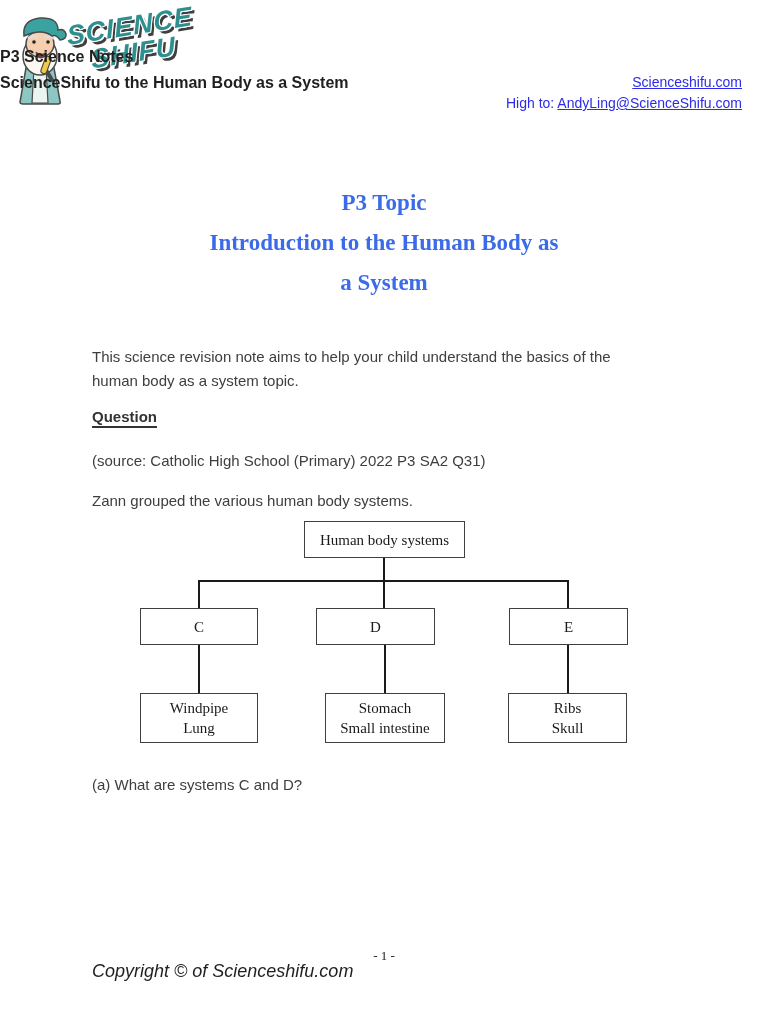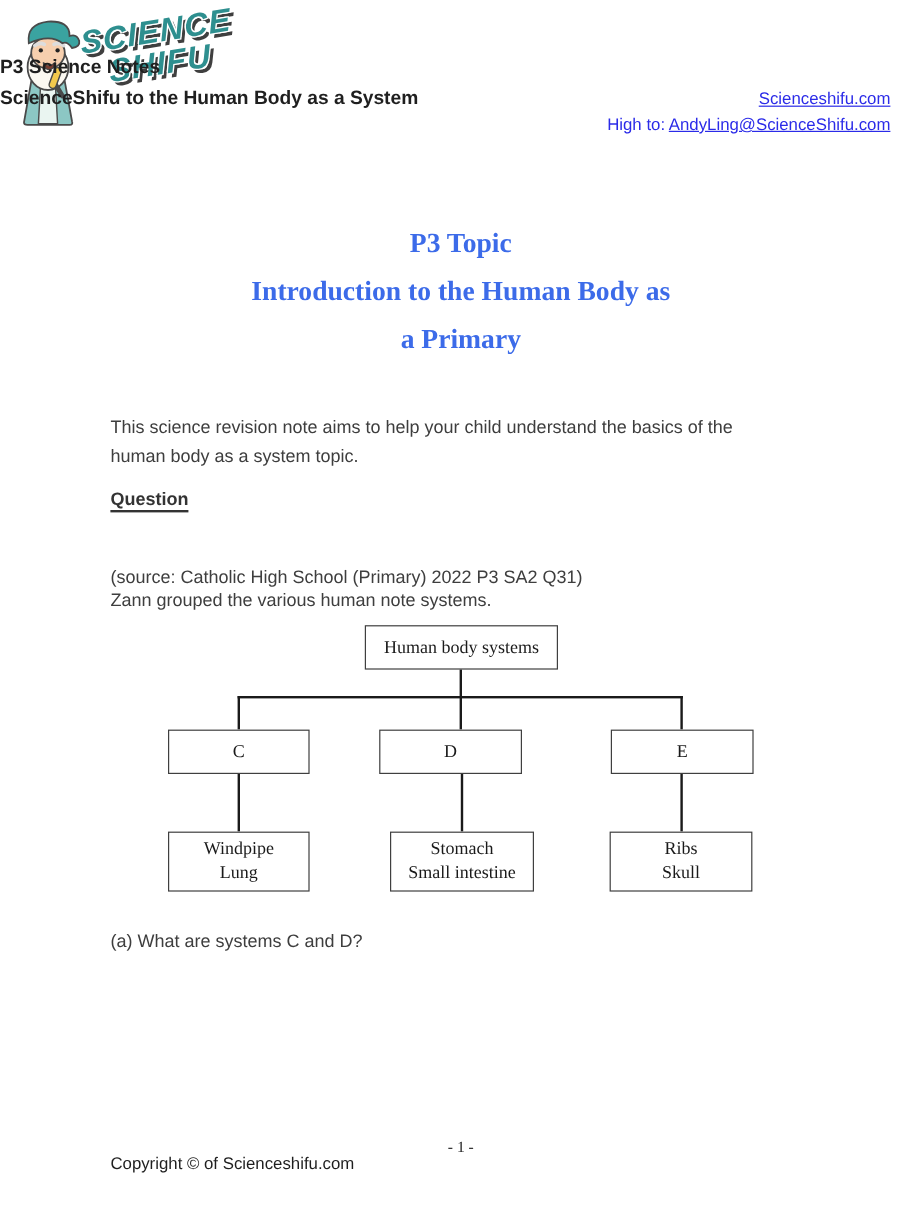--- a/index.html
+++ b/index.html
@@ -45,40 +45,40 @@
     color:#3C6BE9;
     margin-top:15px;
   }
   
   .bodytext{position:absolute;left:92px;font-size:15px;color:#3e3e3e;}
   .intro{top:345px;line-height:24px;}
   .question-heading{
     top:408px;font-weight:700;color:#333;
     text-decoration:underline;text-underline-offset:4px;text-decoration-thickness:1.5px;
   }
-  .source-line{top:452px;margin-top:21px;}
+  .source-line{top:452px;}
   .statement-line{top:492px;}
   .question-a{top:776px;}
   
   .diagram{position:absolute;left:0;top:521px;width:696px;height:232px;
     font-family:"Liberation Serif", serif;color:#1a1a1a;font-size:15px;}
   .dbox{
     position:absolute;background:#fff;
     border:1.5px solid #3f3f3f;
     display:flex;align-items:center;justify-content:center;
     text-align:center;line-height:20px;box-sizing:border-box;
   }
   .dbox.root{border-width:1px;}
   .dline{position:absolute;background:#1a1a1a;}
   
   .page-number{
     position:absolute;left:0;right:0;top:948px;text-align:center;
     font-family:"Liberation Serif", serif;font-size:13px;color:#222;
   }
-  .copyright{position:absolute;left:92px;top:961px;font-size:14px;color:#1f1f1f;}
+  .copyright{position:absolute;left:92px;top:961px;font-size:18px;color:#1f1f1f;font-style:italic;}
 </style>
 </head>
 <body>
 
 <div class="page">
 
   <div class="logo">
     <svg class="mascot" width="58" height="96" viewBox="0 0 58 96">
 
       <path d="M14 58 L8 92 Q8 94 11 94 L46 94 Q49 94 48 91 L42 58 Z" fill="#8CC7C4" stroke="#4a4a4a" stroke-width="1.5"></path>
@@ -115,31 +115,31 @@
   <div class="hdr-links">
     <div><a>Scienceshifu.com</a></div>
     <div>
       <span>High to: </span><a>AndyLing@ScienceShifu.com</a>
     </div>
   </div>
 
   <div class="main-title">
     <div>P3 Topic</div>
     <div>Introduction to the Human Body as</div>
-    <div>a Primary</div>
+    <div>a System</div>
   </div>
 
   <div class="bodytext intro">
     <div>This science revision note aims to help your child understand the basics of the</div>
     <div>human body as a system topic.</div>
   </div>
 
   <div class="bodytext question-heading">Question</div>
   <div class="bodytext source-line">(source: Catholic High School (Primary) 2022 P3 SA2 Q31)</div>
-  <div class="bodytext statement-line">Zann grouped the various human note systems.</div>
+  <div class="bodytext statement-line">Zann grouped the various human body systems.</div>
 
   <div class="diagram">
 
     <div class="dbox root" style="left:304px;top:0;width:161px;height:37px;">Human body systems</div>
 
     <div class="dline" style="left:383px;top:37px;width:2px;height:50px;"></div>
 
     <div class="dline" style="left:198px;top:59px;width:371px;height:2px;"></div>
 
     <div class="dline" style="left:198px;top:59px;width:2px;height:28px;"></div>

